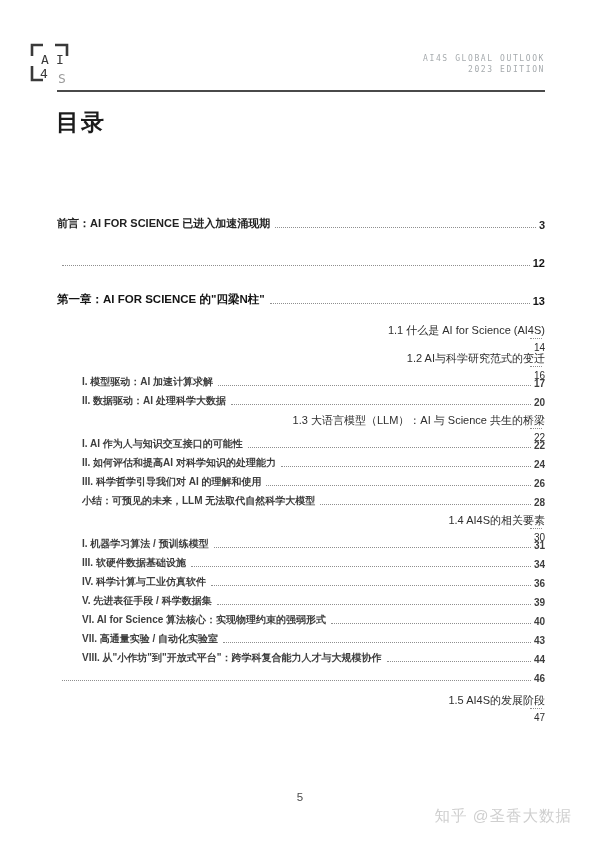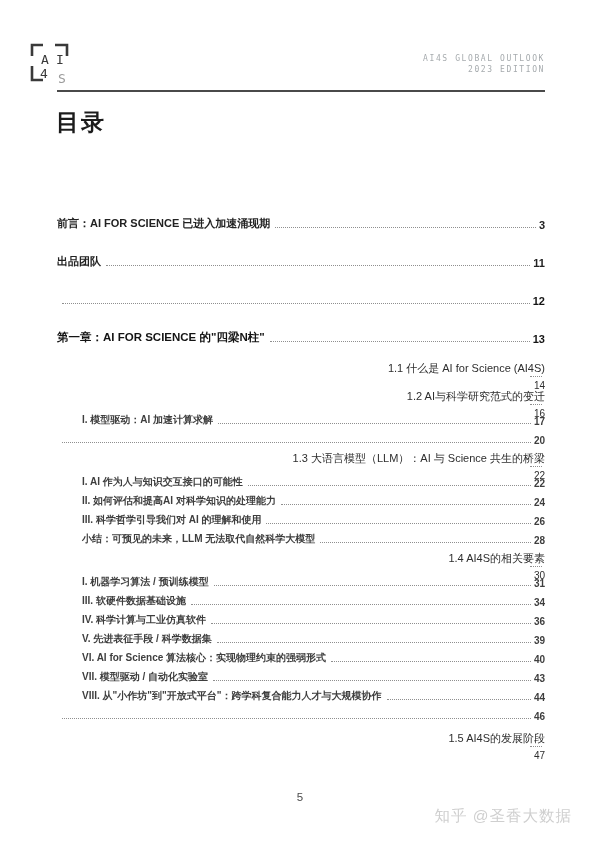--- a/index.html
+++ b/index.html
@@ -104,25 +104,20 @@
 
   <div class="doc-title">目录</div>
 
   <div class="toc">
     <div class="toc-row s-front gap-none">
       <span class="toc-label">前言：AI FOR SCIENCE 已进入加速涌现期</span>
       <span class="toc-leader"></span>
       <span class="toc-page">3</span>
     </div>
 
-    <div class="toc-row s-front gap-lg">
-      <span class="toc-label">出品团队</span>
-      <span class="toc-leader"></span>
-      <span class="toc-page">11</span>
-    </div>
 
     <div class="toc-row s-part gap-lg">
       <span class="toc-leader"></span>
       <span class="toc-page">12</span>
     </div>
 
     <div class="toc-row s-part gap-lg">
       <span class="toc-label">第一章：AI FOR SCIENCE 的"四梁N柱"</span>
       <span class="toc-leader"></span>
       <span class="toc-page">13</span>
@@ -140,20 +135,21 @@
       <span class="toc-page">16</span>
     </div>
 
     <div class="toc-row s-sub gap-none">
       <span class="toc-label">I. 模型驱动：AI 加速计算求解</span>
       <span class="toc-leader"></span>
       <span class="toc-page">17</span>
     </div>
 
     <div class="toc-row s-sub gap-none">
+      <span class="toc-label">II. 数据驱动：AI 处理科学大数据</span>
       <span class="toc-leader"></span>
       <span class="toc-page">20</span>
     </div>
 
 
     <div class="toc-row s-section gap-xs">
       <span class="toc-label">1.3 大语言模型（LLM）：AI 与 Science 共生的桥梁</span>
       <span class="toc-leader"></span>
       <span class="toc-page">22</span>
     </div>
@@ -213,21 +209,21 @@
       <span class="toc-page">39</span>
     </div>
 
     <div class="toc-row s-sub gap-none">
       <span class="toc-label">VI. AI for Science 算法核心：实现物理约束的强弱形式</span>
       <span class="toc-leader"></span>
       <span class="toc-page">40</span>
     </div>
 
     <div class="toc-row s-sub gap-none">
-      <span class="toc-label">VII. 模型驱动 / 自动化实验室</span>
+      <span class="toc-label">VII. 高通量实验 / 自动化实验室</span>
       <span class="toc-leader"></span>
       <span class="toc-page">43</span>
     </div>
 
     <div class="toc-row s-sub gap-none">
       <span class="toc-label">VIII. 从"小作坊"到"开放式平台"：跨学科复合能力人才与大规模协作</span>
       <span class="toc-leader"></span>
       <span class="toc-page">44</span>
     </div>
 

